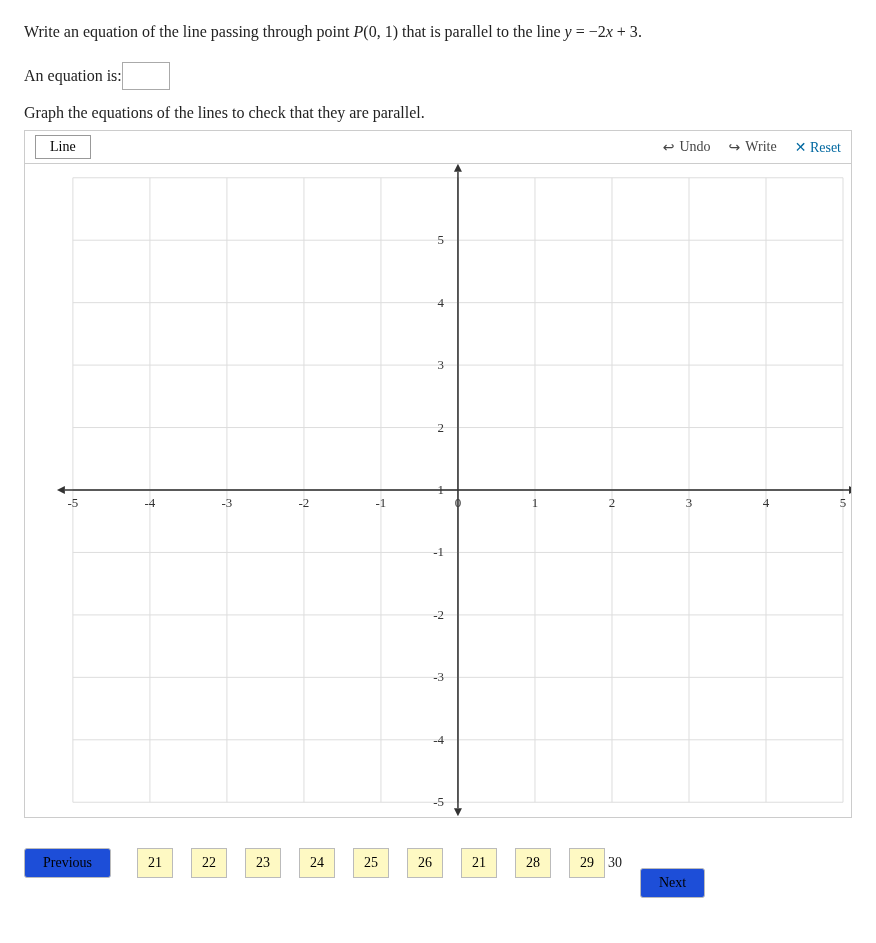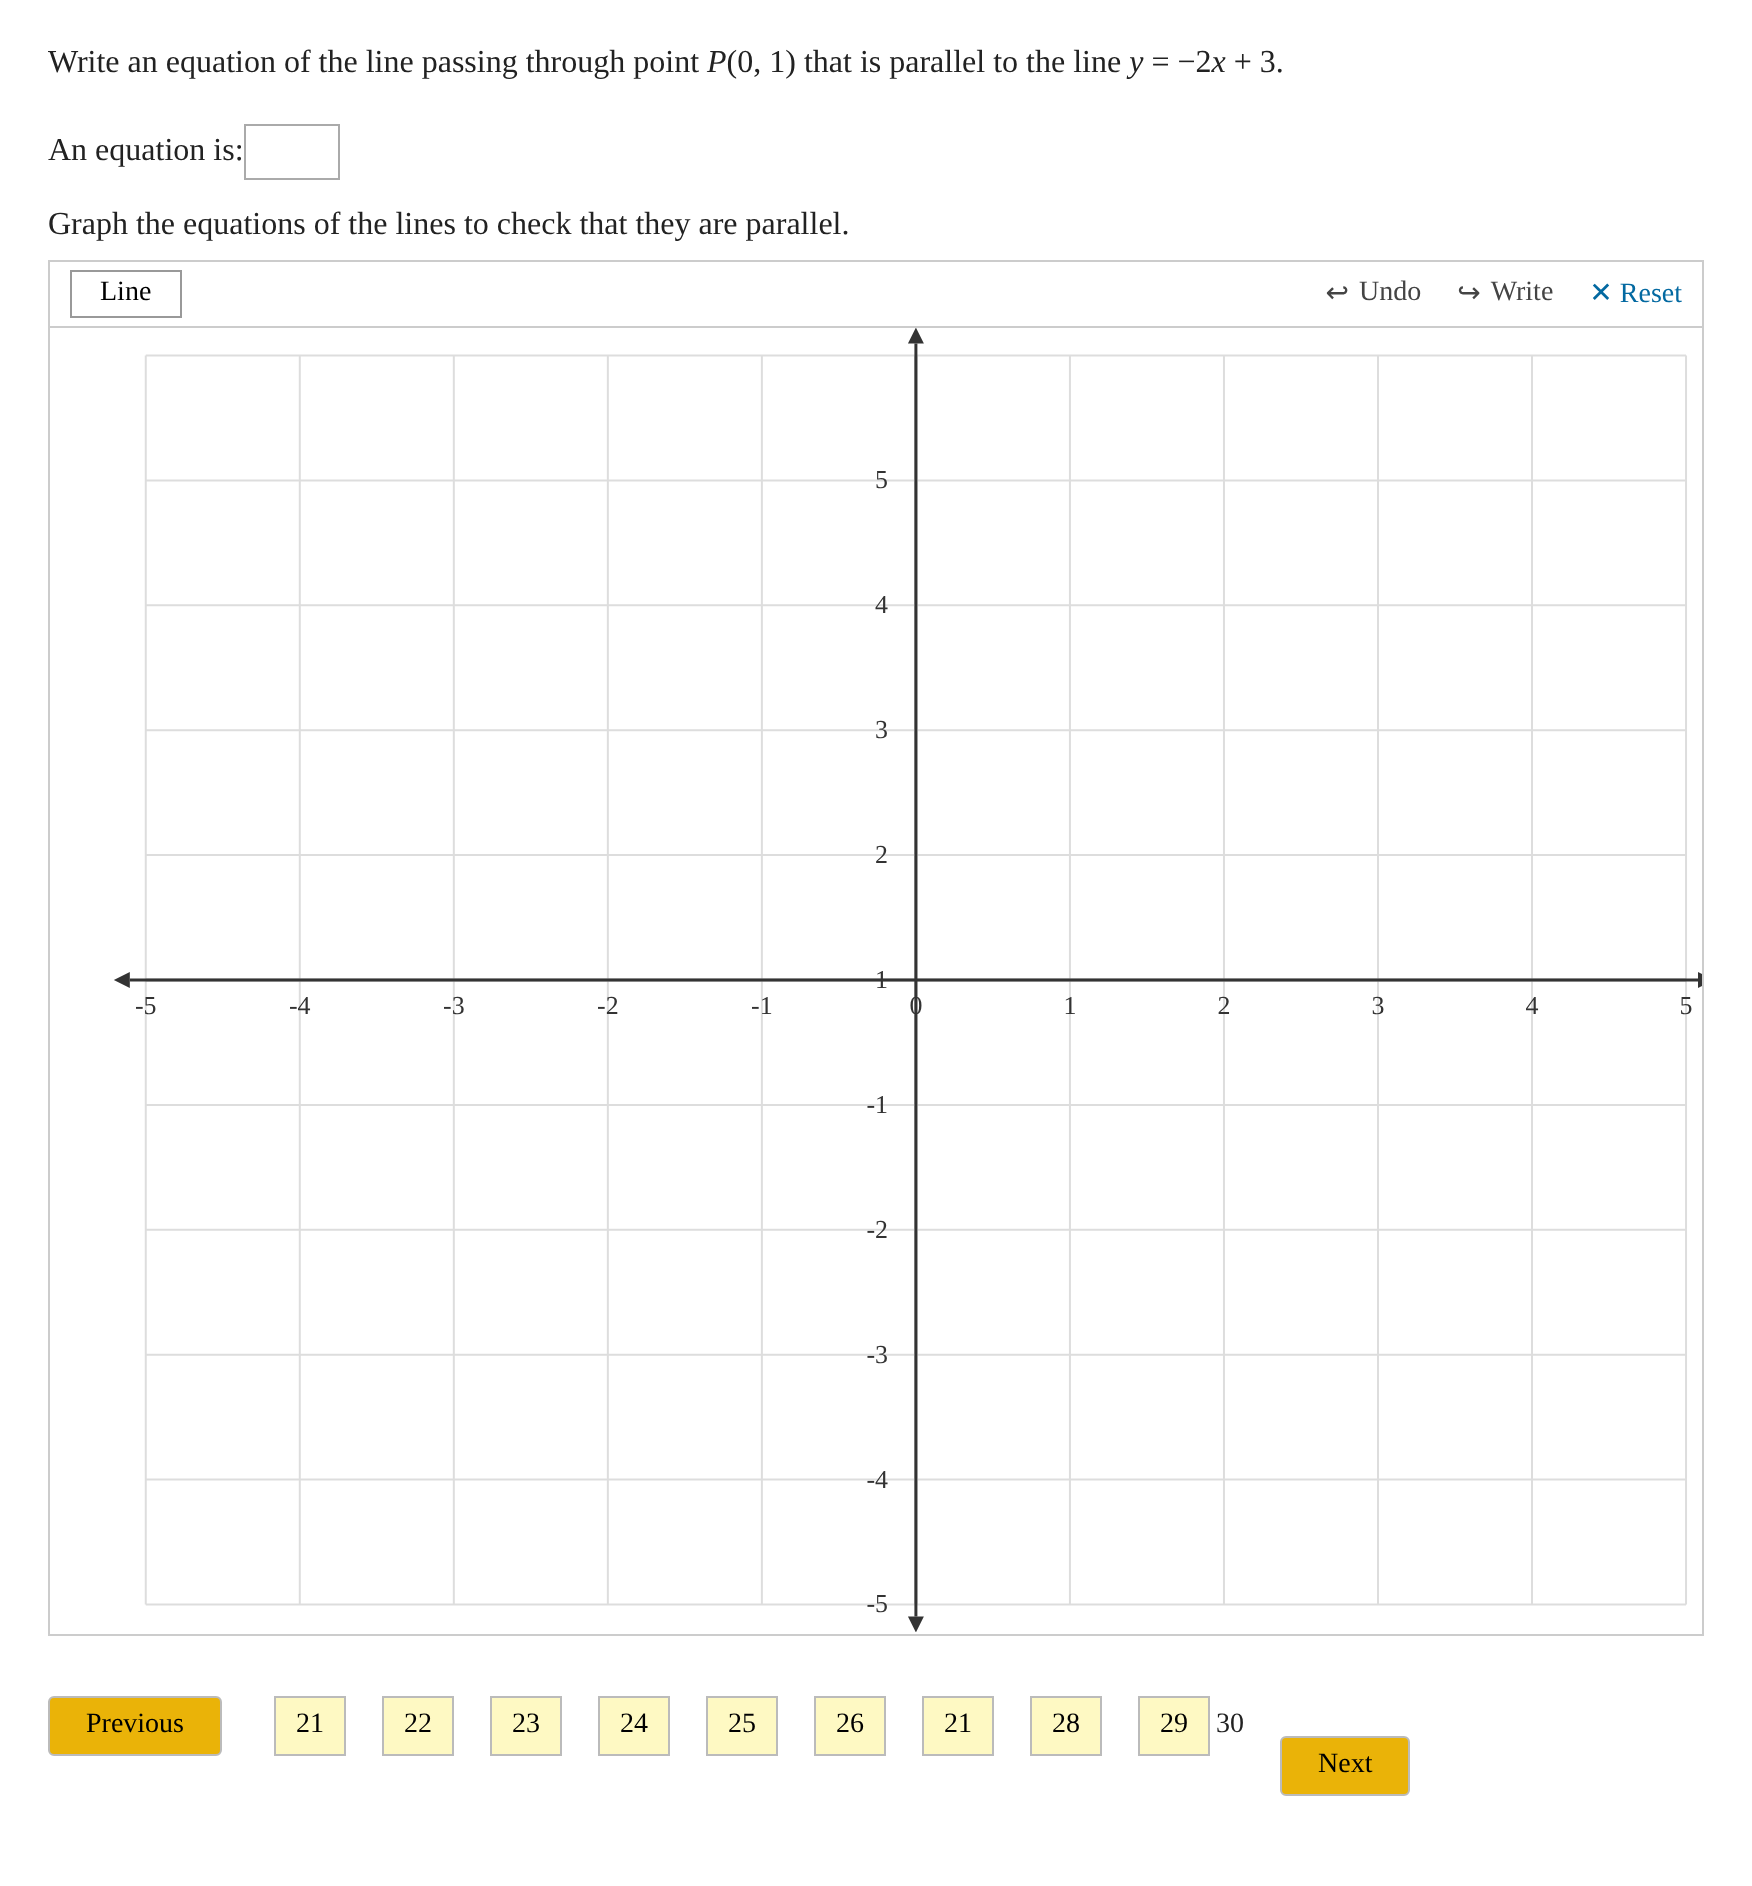--- a/index.html
+++ b/index.html
@@ -92,21 +92,21 @@
     }
     
     .bottom-nav {
       display: flex;
       align-items: center;
       margin-top: 10px;
       gap: 0;
     }
     .nav-btn {
       border: 1px solid #bbb;
-      background: #eab308;
+      background: #1d4ed8;
       padding: 6px 18px;
       font-size: 14px;
       cursor: pointer;
       font-family: Georgia, serif;
       border-radius: 3px;
     }
     .page-num {
       border: 1px solid #bbb;
       background: #fef9c3;
       padding: 6px 10px;

